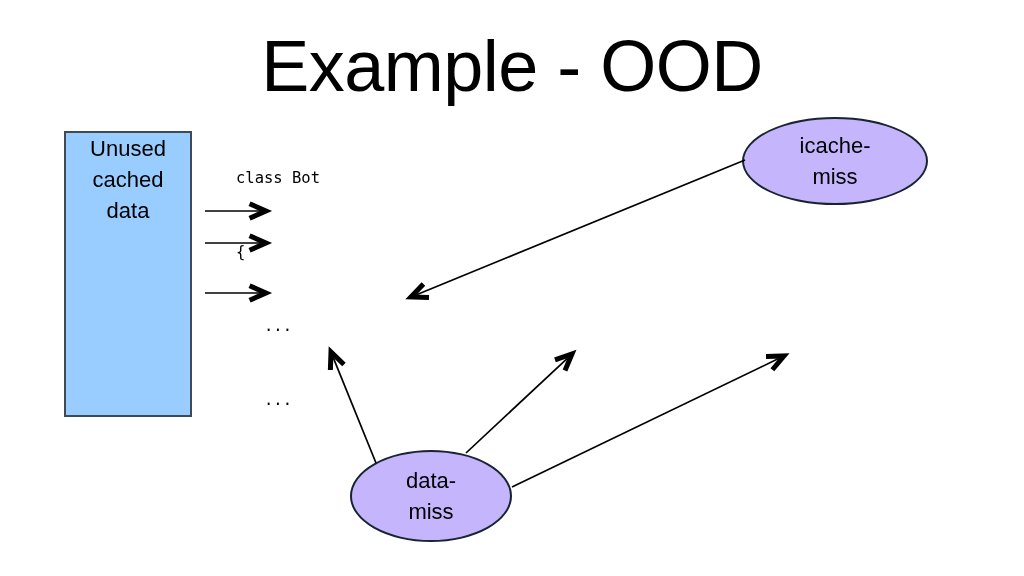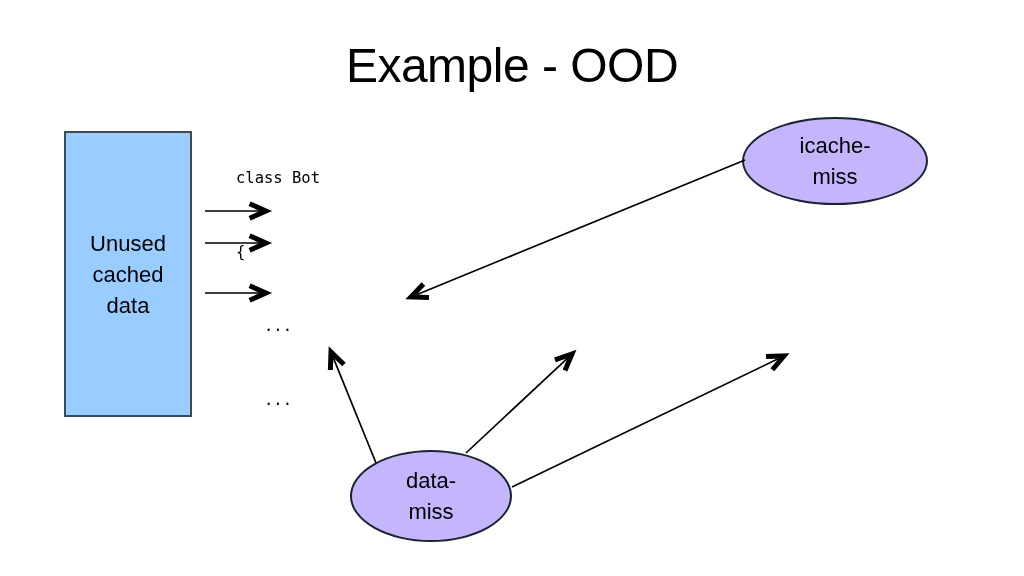--- a/index.html
+++ b/index.html
@@ -17,21 +17,21 @@
   }
 
   
   #title {
     position: absolute;
     left: 0;
     top: 26px;
     width: 1024px;
     text-align: center;
     font-family: "Liberation Sans", sans-serif;
-    font-size: 48px;
+    font-size: 72px;
     line-height: 80px;
     font-weight: normal;
     color: #000000;
     letter-spacing: -0.5px;
     white-space: nowrap;
   }
 
   
   #code {
     position: absolute;
@@ -50,21 +50,20 @@
   #unused-box {
     position: absolute;
     left: 64px;
     top: 131px;
     width: 128px;
     height: 286px;
     background: #99ccff;
     border: 2px solid #3f4a56;
     box-sizing: border-box;
     display: flex;
-    align-items: center;
     justify-content: center;
   }
   #unused-box .boxtext {
     font-family: "Liberation Sans", sans-serif;
     font-size: 22px;
     line-height: 31px;
     color: #000000;
     text-align: center;
   }
 

